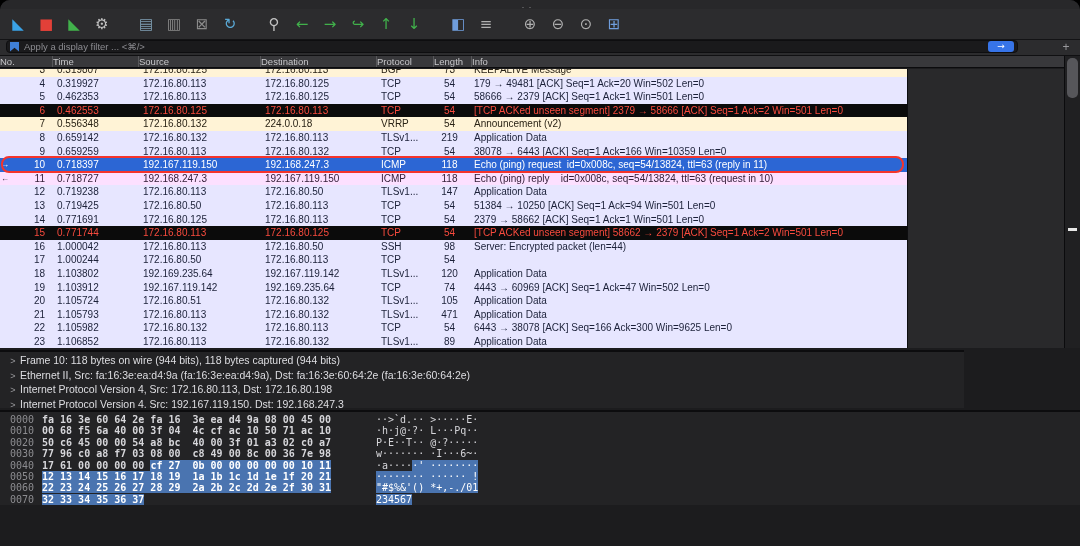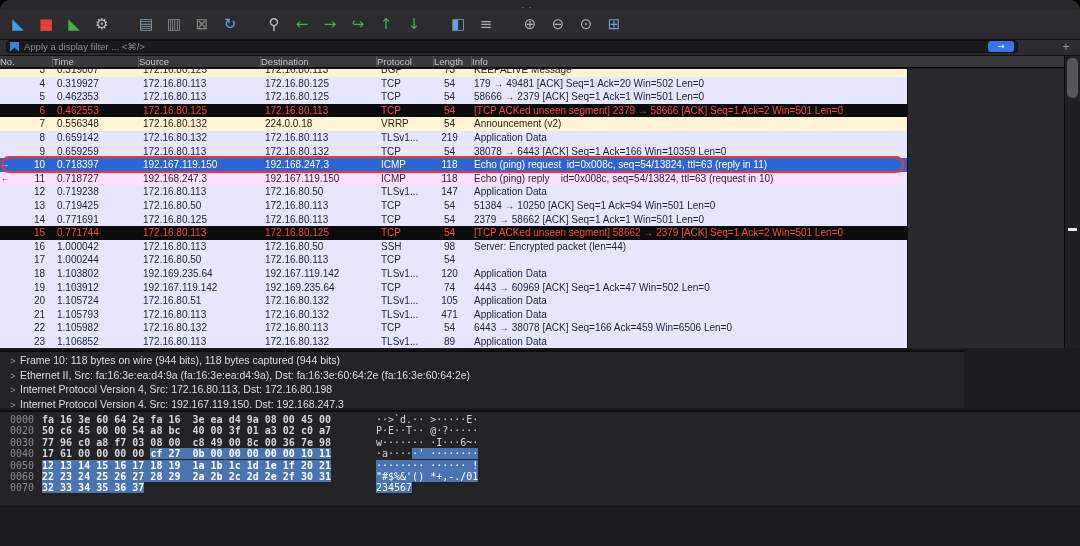--- a/index.html
+++ b/index.html
@@ -321,21 +321,21 @@
           <div class="pc pc-info">Application Data</div>
         </div>
         <div class="prow c-tcp">
           <div class="pc pc-gutter"></div>
           <div class="pc pc-no">22</div>
           <div class="pc pc-time">1.105982</div>
           <div class="pc pc-source">172.16.80.132</div>
           <div class="pc pc-destination">172.16.80.113</div>
           <div class="pc pc-protocol">TCP</div>
           <div class="pc pc-length">54</div>
-          <div class="pc pc-info">6443 → 38078 [ACK] Seq=166 Ack=459 Win=6506 Len=0</div>
+          <div class="pc pc-info">6443 → 38078 [ACK] Seq=166 Ack=300 Win=9625 Len=0</div>
         </div>
         <div class="prow c-tcp">
           <div class="pc pc-gutter"></div>
           <div class="pc pc-no">23</div>
           <div class="pc pc-time">1.106852</div>
           <div class="pc pc-source">172.16.80.113</div>
           <div class="pc pc-destination">172.16.80.132</div>
           <div class="pc pc-protocol">TLSv1...</div>
           <div class="pc pc-length">89</div>
           <div class="pc pc-info">Application Data</div>
@@ -351,20 +351,21 @@
 
   <div class="details">
       <div class="dline"><span class="chev">&gt;</span><span>Frame 10: 118 bytes on wire (944 bits), 118 bytes captured (944 bits)</span></div>
       <div class="dline"><span class="chev">&gt;</span><span>Ethernet II, Src: fa:16:3e:ea:d4:9a (fa:16:3e:ea:d4:9a), Dst: fa:16:3e:60:64:2e (fa:16:3e:60:64:2e)</span></div>
       <div class="dline"><span class="chev">&gt;</span><span>Internet Protocol Version 4, Src: 172.16.80.113, Dst: 172.16.80.198</span></div>
       <div class="dline"><span class="chev">&gt;</span><span>Internet Protocol Version 4, Src: 192.167.119.150, Dst: 192.168.247.3</span></div>
     </div>
 
   <div class="hexpane">
       <div class="hrow"><span class="off">0000</span><span class="hex"><span>fa 16 3e 60 64 2e fa 16  3e ea d4 9a 08 00 45 00</span></span><span class="asc"><span>··&gt;`d.·· &gt;·····E·</span></span></div>
+      <div class="hrow"><span class="off">0010</span><span class="hex"><span>00 68 f5 6a 40 00 3f 04  4c cf ac 10 50 71 ac 10</span></span><span class="asc"><span>·h·j@·?· L···Pq··</span></span></div>
       <div class="hrow"><span class="off">0020</span><span class="hex"><span>50 c6 45 00 00 54 a8 bc  40 00 3f 01 a3 02 c0 a7</span></span><span class="asc"><span>P·E··T·· @·?·····</span></span></div>
       <div class="hrow"><span class="off">0030</span><span class="hex"><span>77 96 c0 a8 f7 03 08 00  c8 49 00 8c 00 36 7e 98</span></span><span class="asc"><span>w······· ·I···6~·</span></span></div>
       <div class="hrow"><span class="off">0040</span><span class="hex"><span>17 61 00 00 00 00 </span><span class="hl">cf 27  0b 00 00 00 00 00 10 11</span></span><span class="asc"><span>·a····</span><span class="hl">·' ········</span></span></div>
       <div class="hrow"><span class="off">0050</span><span class="hex"><span class="hl">12 13 14 15 16 17 18 19  1a 1b 1c 1d 1e 1f 20 21</span></span><span class="asc"><span class="hl">········ ······ !</span></span></div>
       <div class="hrow"><span class="off">0060</span><span class="hex"><span class="hl">22 23 24 25 26 27 28 29  2a 2b 2c 2d 2e 2f 30 31</span></span><span class="asc"><span class="hl">"#$%&amp;'() *+,-./01</span></span></div>
       <div class="hrow"><span class="off">0070</span><span class="hex"><span class="hl">32 33 34 35 36 37</span></span><span class="asc"><span class="hl">234567</span></span></div>
     </div>
 
 </div>
 

